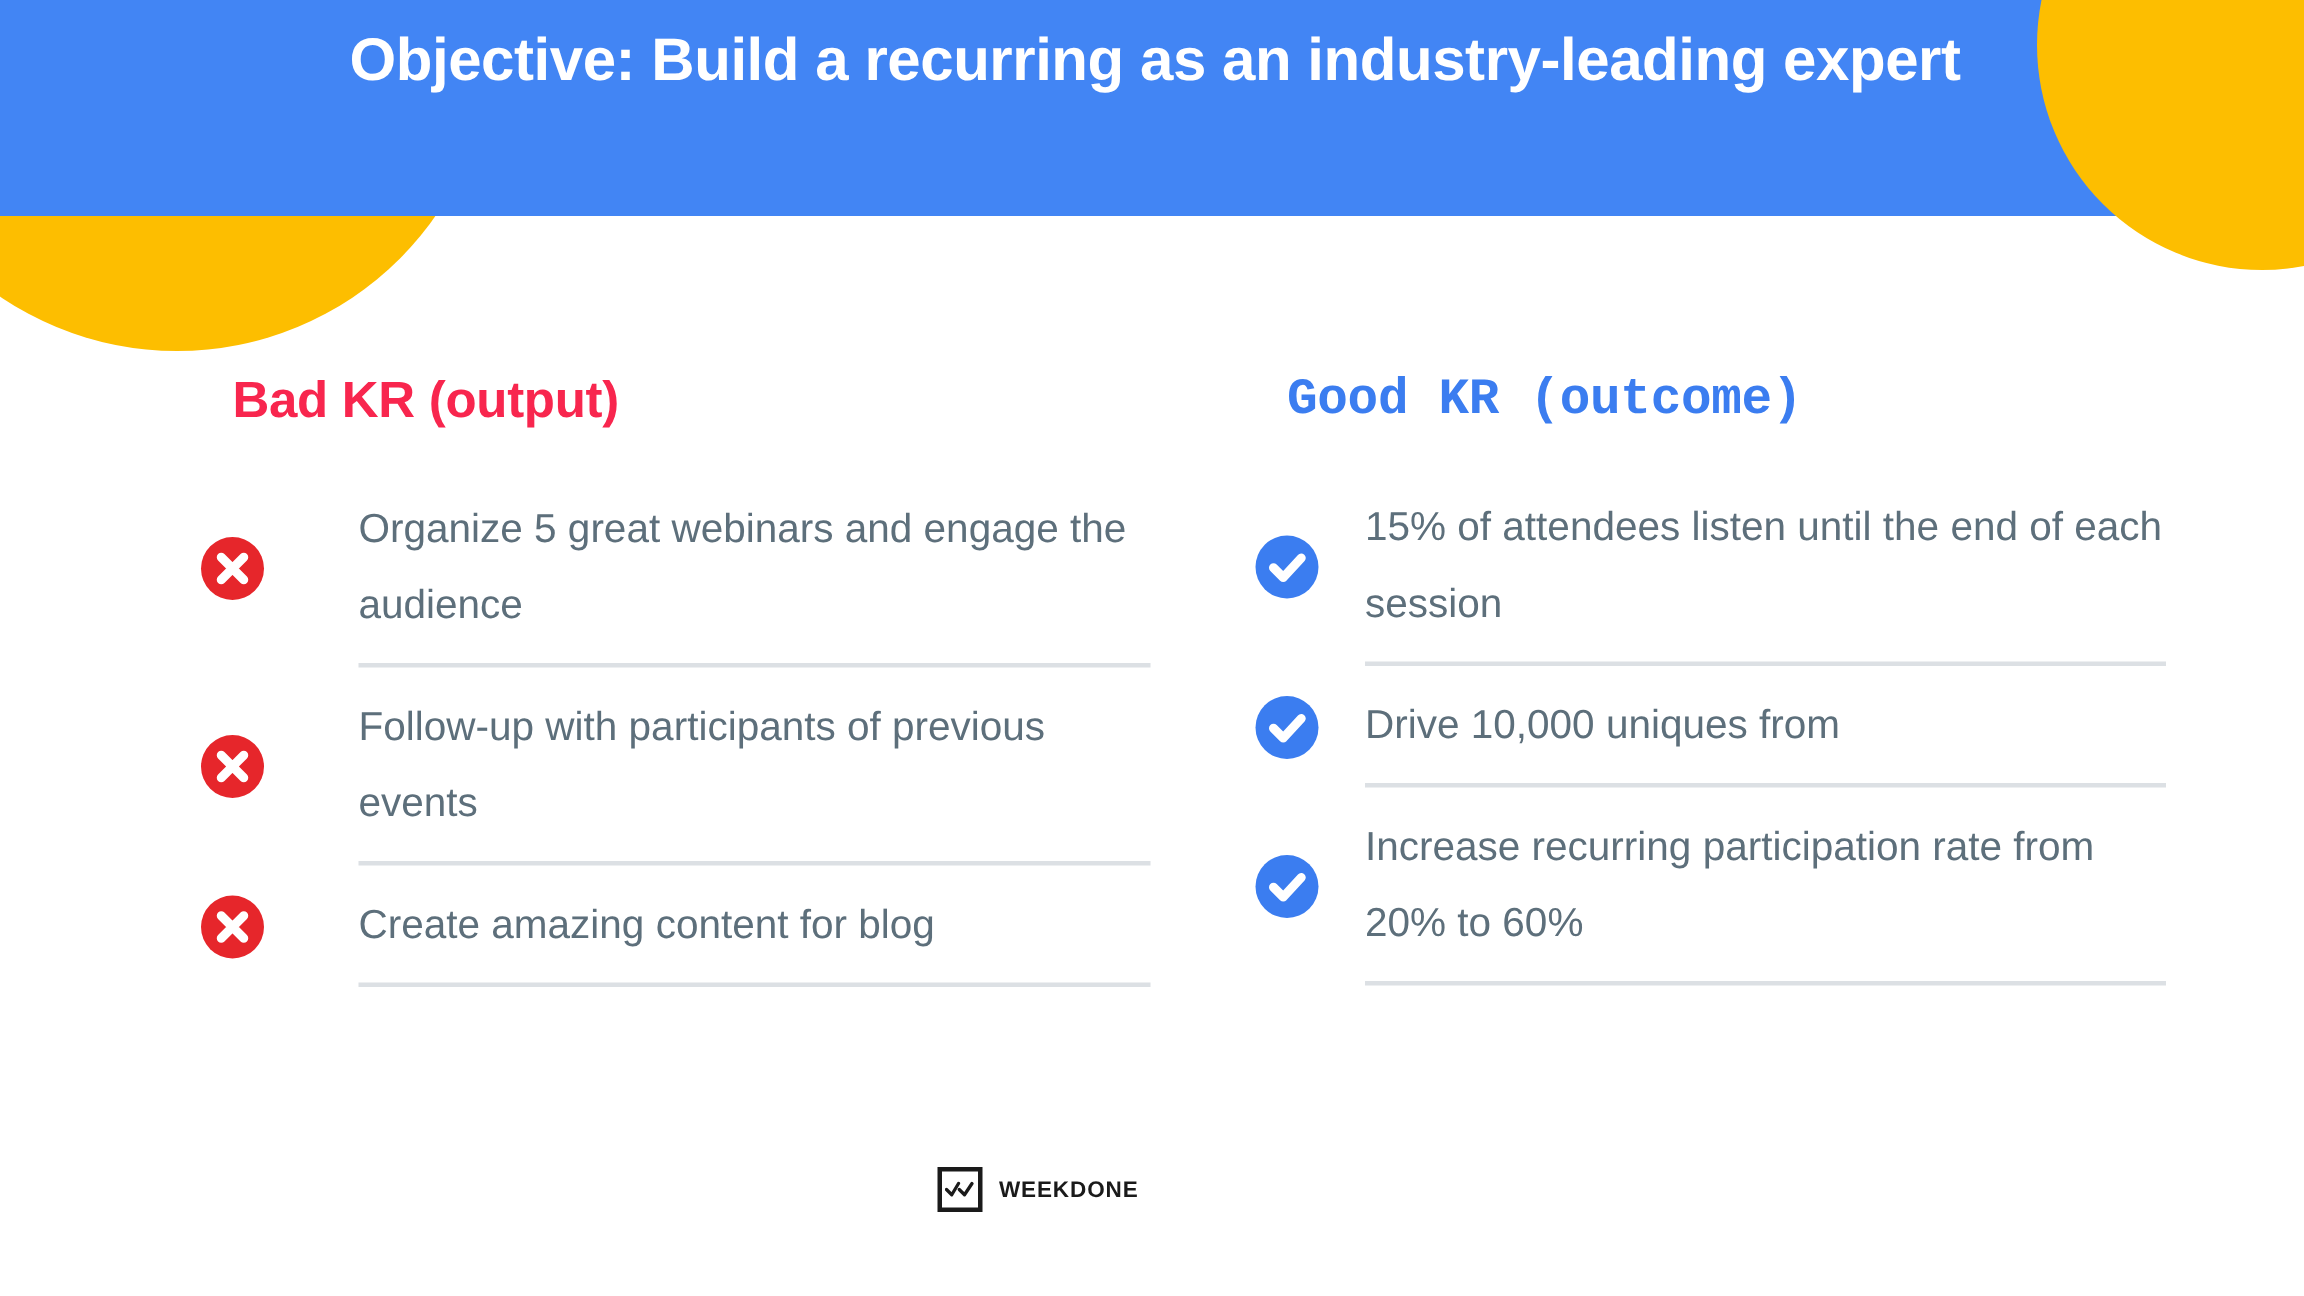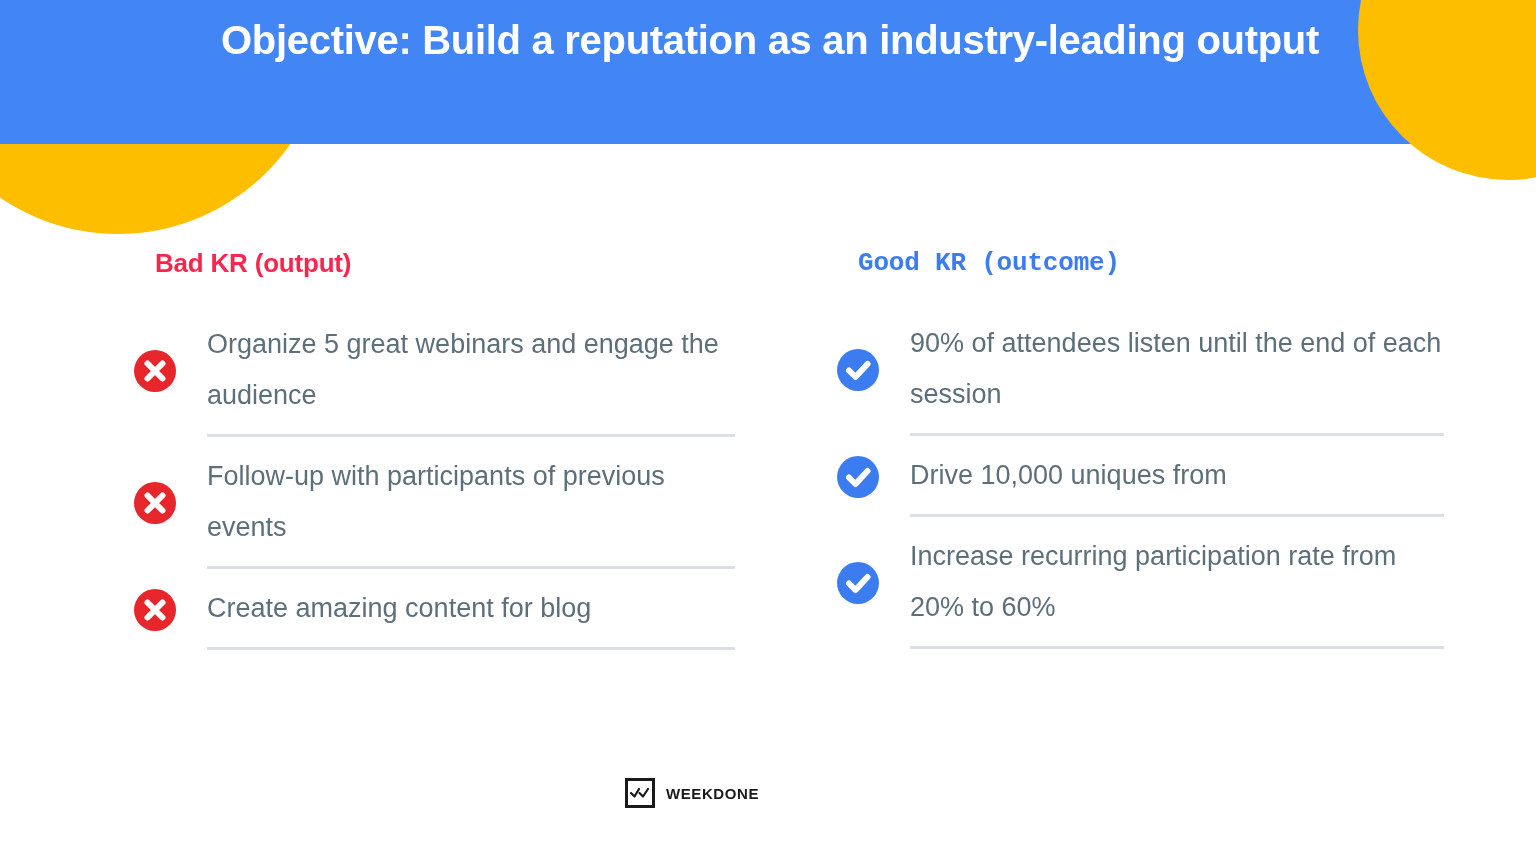--- a/index.html
+++ b/index.html
@@ -73,21 +73,21 @@
     z-index: 5;
     display: flex;
   }
   .column {
     width: 668px;
   }
   .column.left  { margin-left: 133px; }
   .column.right { margin-left: 35px; }
 
   .col-heading {
-    font-size: 26px;
+    font-size: 34px;
     font-weight: bold;
     margin: 0 0 26px 22px;
     letter-spacing: -0.2px;
   }
   .col-heading.bad  { color: #F8264E; }
   .col-heading.good { color: #3B7DF0; font-family: Liberation Mono, monospace; }
 
   .kr-list {
     list-style: none;
     margin: 0;
@@ -118,21 +118,21 @@
     min-height: 50px;
     display: flex;
     align-items: center;
   }
   .kr-text {
     font-size: 27px;
     line-height: 51px;
     color: #5D6F7B;
     font-weight: normal;
   }
-  .column.left  .kr-body { max-width: 528px; }
+  .column.left  .kr-body { max-width: 528px; margin-left: 32px; }
   .column.right .kr-body { max-width: 534px; }
 
   
   .footer-logo {
     position: absolute;
     left: 0;
     top: 778px;
     width: 1384px;
     display: flex;
     align-items: center;
@@ -158,21 +158,21 @@
 </style>
 </head>
 <body>
 
 <div class="slide">
 
   <div class="circle-left"></div>
   <div class="banner"></div>
   <div class="circle-right"></div>
 
-  <div class="banner-title">Objective: Build a reputation as an industry-leading output</div>
+  <div class="banner-title">Objective: Build a recurring as an industry-leading expert</div>
 
   <div class="columns">
 
     <div class="column left">
       <div class="col-heading bad">Bad KR (output)</div>
       <ul class="kr-list">
 
         <li class="kr-item">
           <span class="kr-icon">
             <svg width="44" height="44" viewBox="0 0 44 44">
@@ -217,21 +217,21 @@
       <ul class="kr-list">
 
         <li class="kr-item">
           <span class="kr-icon">
             <svg width="44" height="44" viewBox="0 0 44 44">
               <circle cx="22" cy="22" r="21" fill="#3B7DF0"></circle>
               <path d="M13 22.5 L19.5 29 L31.5 16" stroke="#ffffff" stroke-width="6" fill="none" stroke-linecap="round" stroke-linejoin="round"></path>
             </svg>
           </span>
           <span class="kr-body">
-            <span class="kr-text">90% of attendees listen until the end of each session</span>
+            <span class="kr-text">15% of attendees listen until the end of each session</span>
           </span>
         </li>
 
         <li class="kr-item">
           <span class="kr-icon">
             <svg width="44" height="44" viewBox="0 0 44 44">
               <circle cx="22" cy="22" r="21" fill="#3B7DF0"></circle>
               <path d="M13 22.5 L19.5 29 L31.5 16" stroke="#ffffff" stroke-width="6" fill="none" stroke-linecap="round" stroke-linejoin="round"></path>
             </svg>
           </span>

